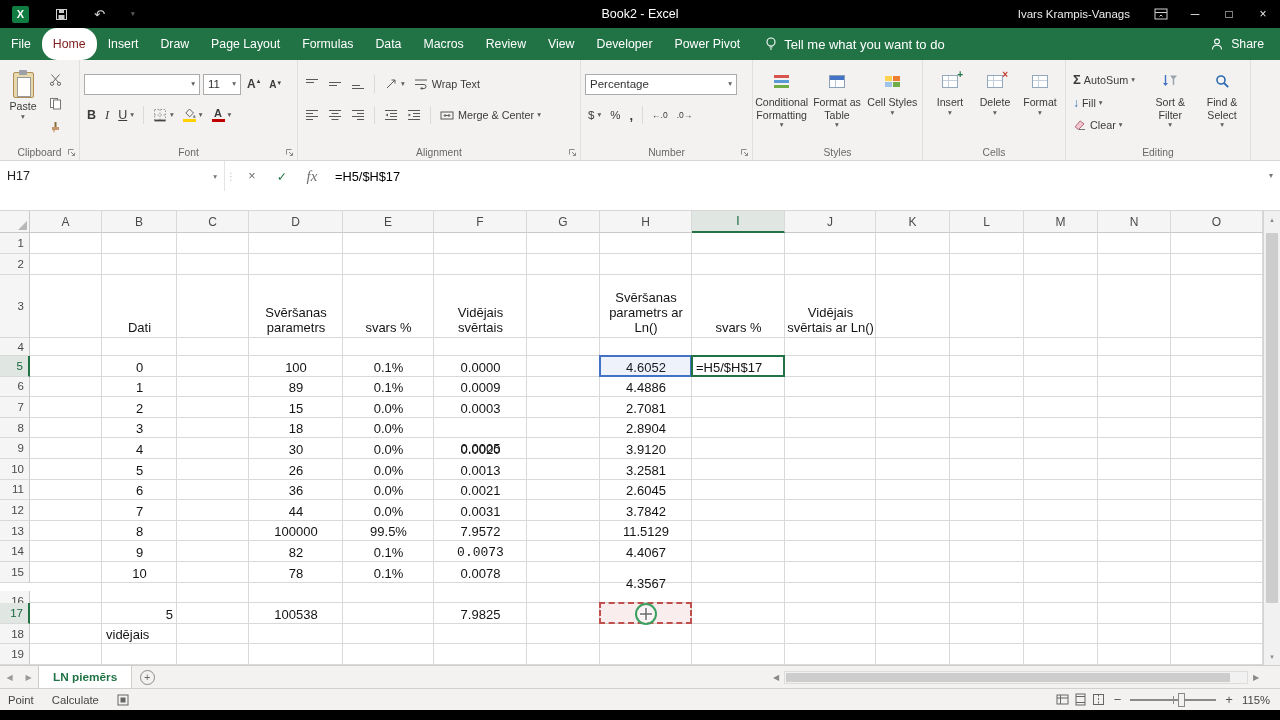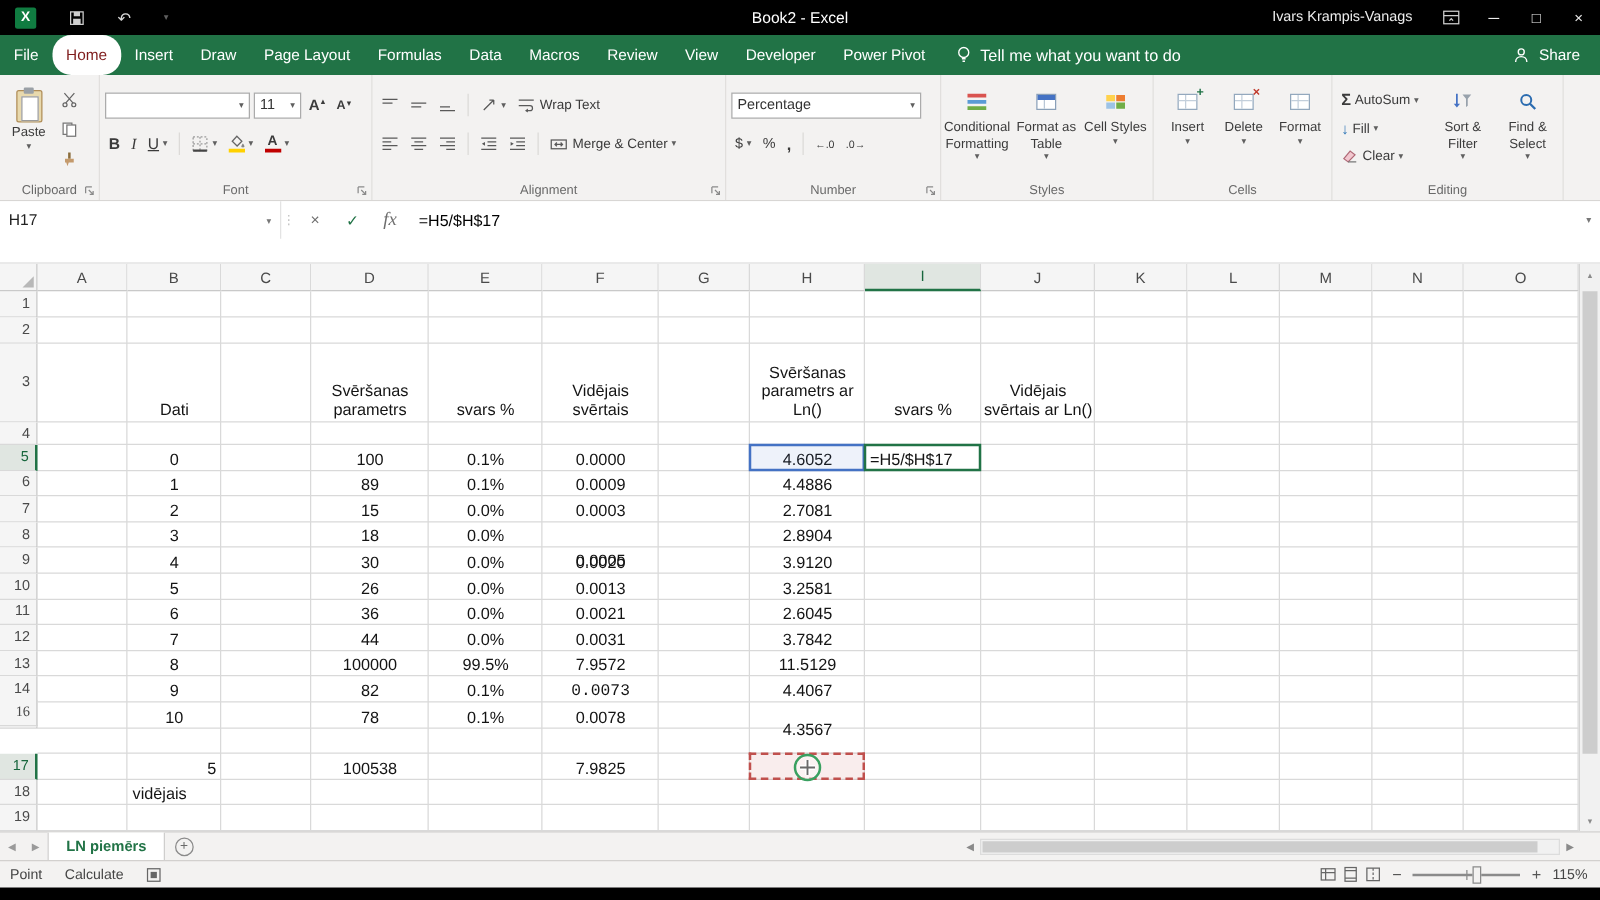--- a/index.html
+++ b/index.html
@@ -629,21 +629,21 @@
     <div class="rowhead" style="top: 165.6px; height: 20.6px;">6</div>
     <div class="rowhead" style="top: 186.2px; height: 20.6px;">7</div>
     <div class="rowhead" style="top: 206.8px; height: 20.6px;">8</div>
     <div class="rowhead" style="top: 227.4px; height: 20.6px;">9</div>
     <div class="rowhead" style="top: 248px; height: 20.6px;">10</div>
     <div class="rowhead" style="top: 268.6px; height: 20.6px;">11</div>
     <div class="rowhead" style="top: 289.2px; height: 20.6px;">12</div>
     <div class="rowhead" style="top: 309.8px; height: 20.6px;">13</div>
     <div class="rowhead" style="top: 330.4px; height: 20.6px;">14</div>
     <div class="rowhead" style="top: 351px; height: 20.6px;">15</div>
-    <div class="rowhead" style="top: 349px; height: 20.6px; font-family: Liberation Serif, serif;">16</div>
+    <div class="rowhead" style="top: 380px; height: 20.6px;">16</div>
     <div class="rowhead sel" style="top: 392.2px; height: 20.6px;">17</div>
     <div class="rowhead" style="top: 412.8px; height: 20.6px;">18</div>
     <div class="rowhead" style="top: 433.4px; height: 20.6px;">19</div>
     <div class="cell wrap" style="left: 249px; top: 64px; width: 94px; height: 63px;">Svēršanas parametrs</div>
     <div class="cell wrap" style="left: 102px; top: 64px; width: 75px; height: 63px;">Dati</div>
     <div class="cell wrap" style="left: 343px; top: 64px; width: 91px; height: 63px;">svars %</div>
     <div class="cell wrap" style="left: 434px; top: 64px; width: 93px; height: 63px;">Vidējais svērtais</div>
     <div class="cell wrap" style="left: 600px; top: 64px; width: 92px; height: 63px;">Svēršanas parametrs ar Ln()</div>
     <div class="cell wrap" style="left: 692px; top: 64px; width: 93px; height: 63px;">svars %</div>
     <div class="cell wrap" style="left: 785px; top: 64px; width: 91px; height: 63px;">Vidējais svērtais ar Ln()</div>

